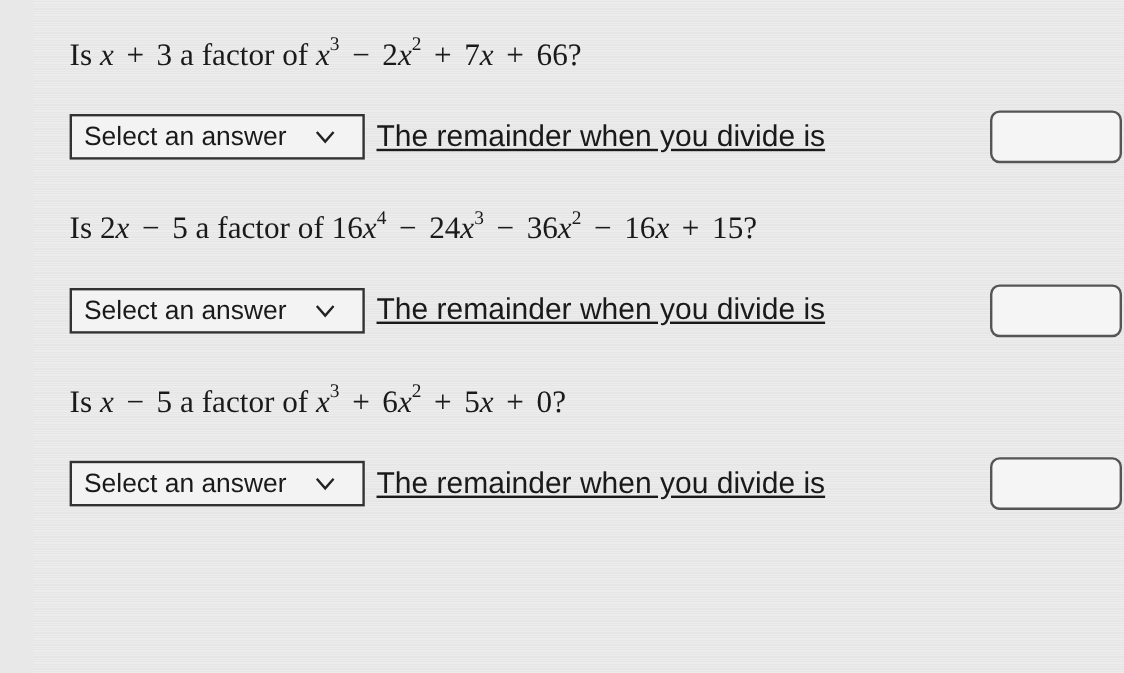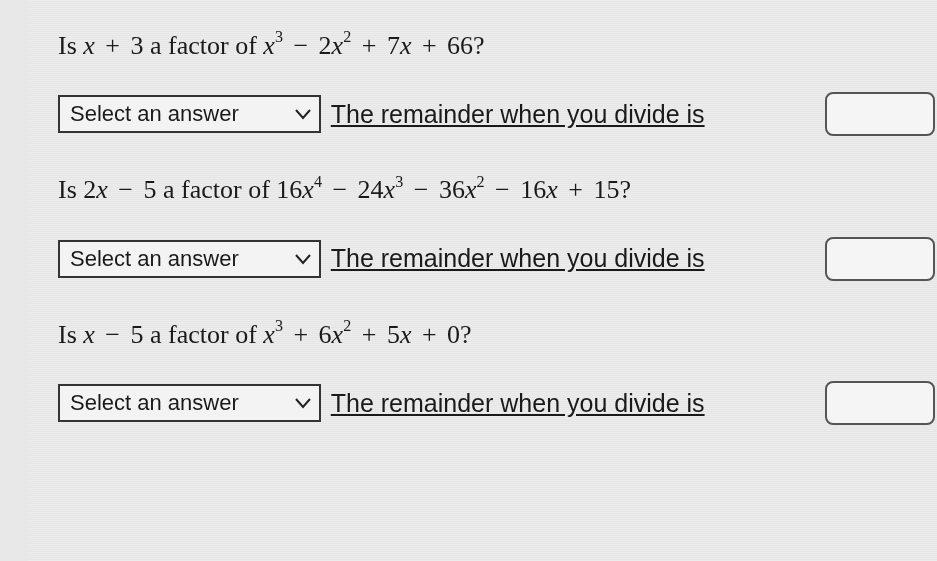--- a/index.html
+++ b/index.html
@@ -40,24 +40,24 @@
       align-items: center;
       gap: 10px;
       margin-bottom: 36px;
       font-size: 25px;
     }
     .select-box {
       display: inline-flex;
       align-items: center;
       border: 2px solid #333;
       background: #f3f3f3;
-      padding: 4px 8px 4px 10px;
+      padding: 4px 23px 4px 10px;
       font-size: 22px;
       font-family: Arial, sans-serif;
-      gap: 56px;
+      gap: 24px;
       cursor: pointer;
     }
     .chevron {
       display: inline-flex;
     }
     .chevron svg { display:block; }
     .remainder-text {
       font-family: Arial, sans-serif;
       font-size: 25px;
       text-decoration: underline;

